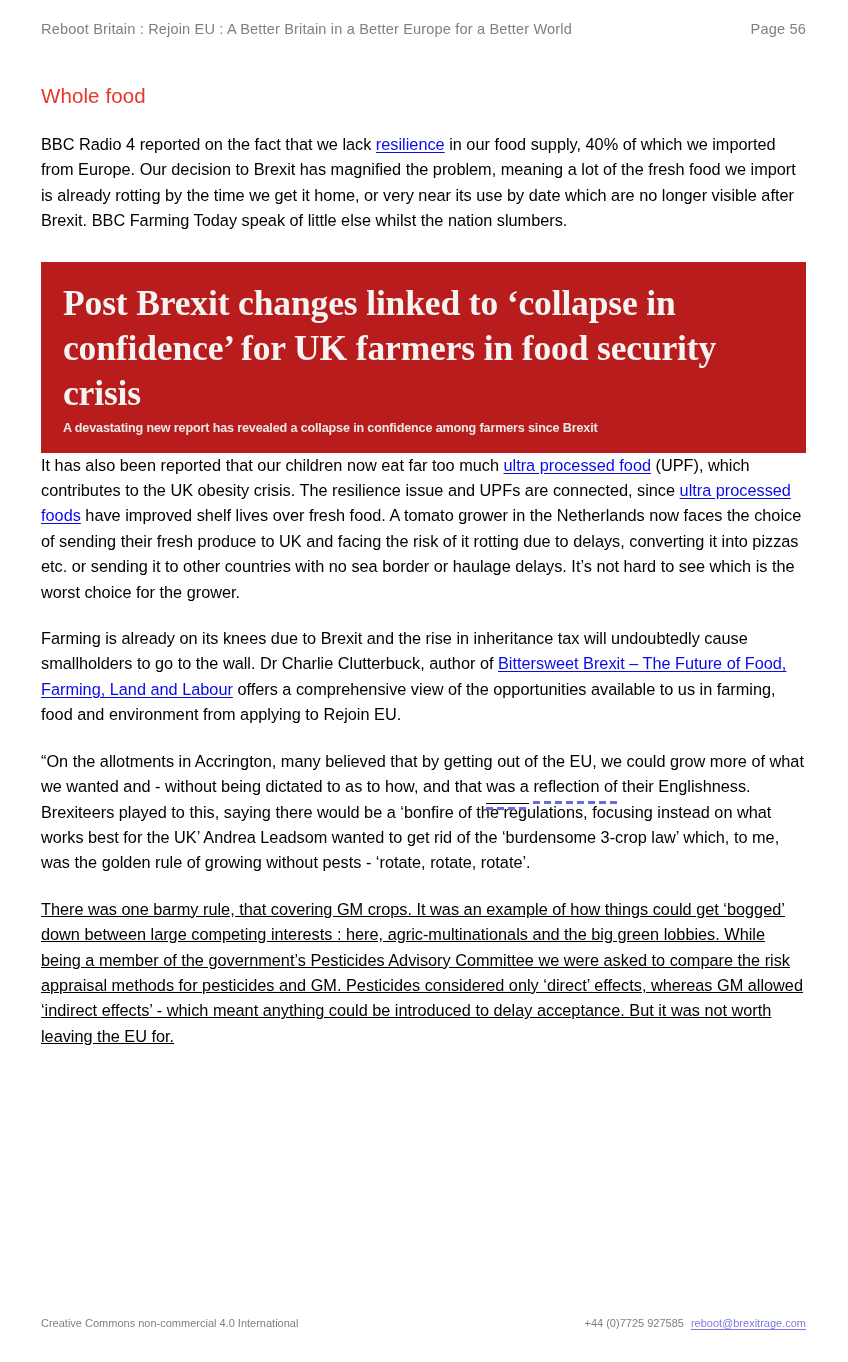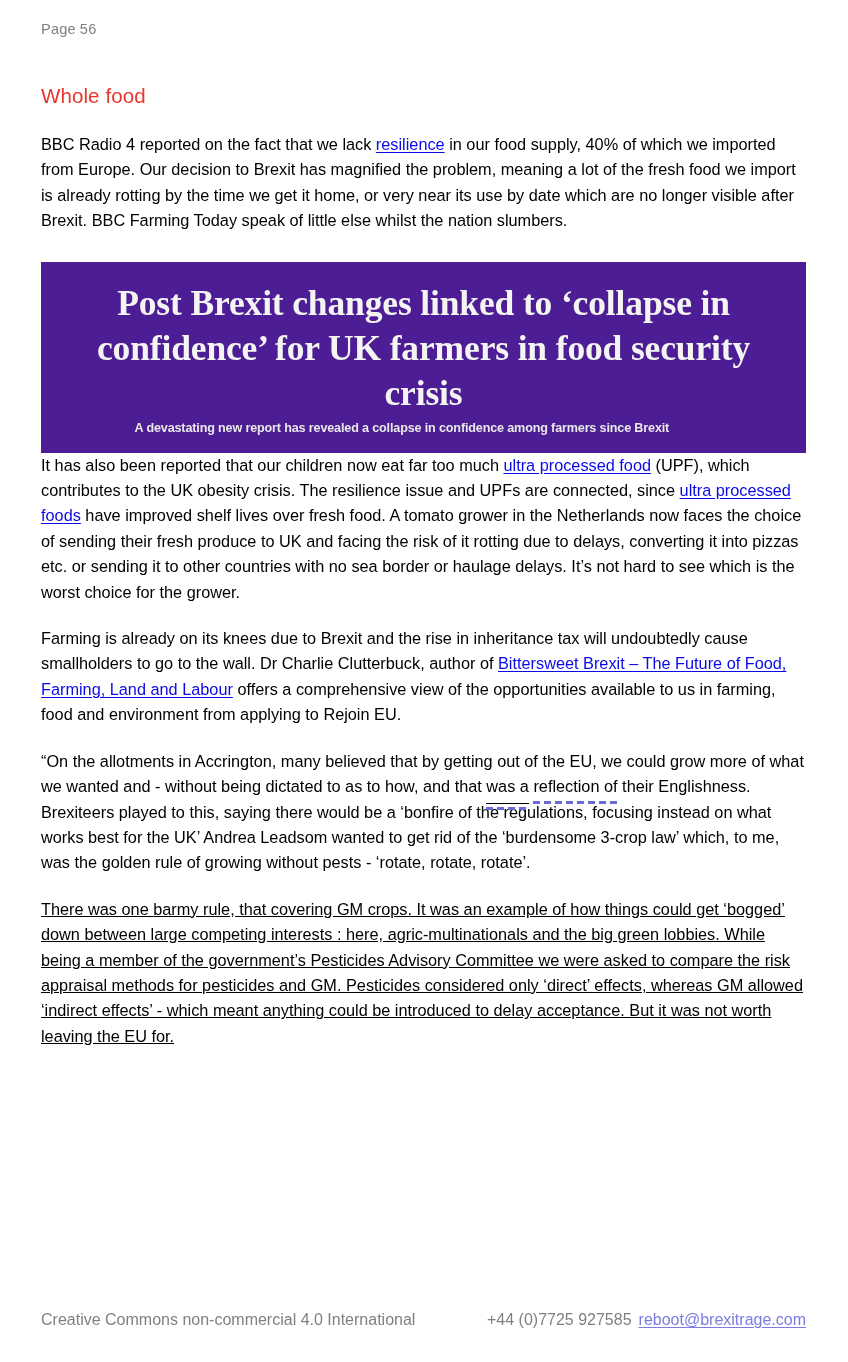--- a/index.html
+++ b/index.html
@@ -91,26 +91,25 @@
       #6a6ad8 0px, #6a6ad8 7px,
       transparent 7px, transparent 11px
     );
   }
   .grammar-mark.offset-low::after { bottom: -9px; }
 
   
   .clipping {
     width: 765px;
     height: 191px;
-    background: #4c1d95;
+    background: #b91c1c;
     margin: 28px 0 0 0;
     padding: 19px 22px 16px 22px;
     overflow: hidden;
     position: relative;
-    text-align: center;
   }
   .clipping-headline {
     font-family: "Liberation Serif", "DejaVu Serif", serif;
     font-weight: bold;
     color: #f4f4f2;
     font-size: 35.5px;
     line-height: 45px;
     letter-spacing: -0.004em;
   }
   .clipping-subhead {
@@ -134,21 +133,21 @@
     margin: 22px 0 27px 0;
     color: #000;
   }
 
   
   .doc-footer {
     position: absolute;
     bottom: 33px;
     left: 41px;
     right: 42px;
-    font-size: 16px;
+    font-size: 11px;
     color: #808080;
     display: flex;
     align-items: baseline;
   }
   .footer-license { white-space: nowrap; }
   .footer-contact {
     margin-left: auto;
     white-space: nowrap;
     display: flex;
     gap: 7px;
@@ -158,20 +157,21 @@
     text-decoration: underline;
     text-underline-offset: 2px;
   }
 </style>
 </head>
 <body>
 
 <div class="page">
 
   <div class="doc-header">
+    <span class="header-title">Reboot Britain : Rejoin EU : A Better Britain in a Better Europe for a Better World</span>
     <span class="page-number">Page 56</span>
   </div>
 
   <div class="content">
 
     <h1 class="section-title">Whole food</h1>
 
     <p class="body-text">
       <span>BBC Radio 4 reported on the fact that we lack </span><a class="link" href="#">resilience</a><span> in our food supply, 40% of which we imported from Europe. Our decision to Brexit has magnified the problem, meaning a lot of the fresh food we import is already rotting by the time we get it home, or very near its use by date which are no longer visible after Brexit. BBC Farming Today speak of little else whilst the nation slumbers.</span>
     </p>

